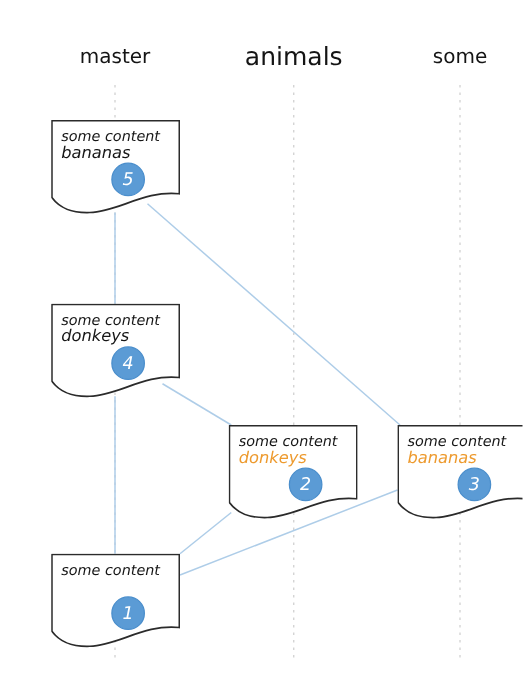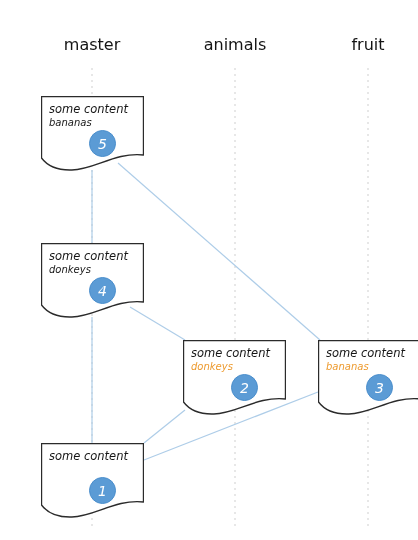--- a/index.html
+++ b/index.html
@@ -62,21 +62,21 @@
     width: 95px;
     z-index: 2;
   }
   .commit .line1 {
     font-size: 11.5px;
     line-height: 14px;
     color: #161616;
     white-space: nowrap;
   }
   .commit .line2 {
-    font-size: 10px;
+    font-size: 13px;
     line-height: 14px;
     white-space: nowrap;
   }
   .commit .line2.plain { color: #161616; }
   .commit .line2.tagged { color: #ED9A2E; }
   .badge {
     position: absolute;
     z-index: 3;
     width: 27px;
     height: 27px;
@@ -106,22 +106,22 @@
       <line x1="72" y1="170" x2="72" y2="243" stroke="#AECDE8" stroke-width="1.2"></line>
       <line x1="98" y1="163" x2="300" y2="340" stroke="#AECDE8" stroke-width="1.2"></line>
       <line x1="110" y1="307" x2="165" y2="340" stroke="#AECDE8" stroke-width="1.2"></line>
       <line x1="72" y1="317" x2="72" y2="443" stroke="#AECDE8" stroke-width="1.2"></line>
       <line x1="165" y1="410" x2="124" y2="443" stroke="#AECDE8" stroke-width="1.2"></line>
       <line x1="298" y1="392" x2="124" y2="460" stroke="#AECDE8" stroke-width="1.2"></line>
     </svg>
 
   <div id="lane-labels">
       <div class="lane-label" style="left: 72px; top: 36px; font-size: 16px; color: rgb(20, 20, 20);">master</div>
-      <div class="lane-label" style="left: 215px; top: 36px; font-size: 16px; color: rgb(20, 20, 20);">animals</div>
-      <div class="lane-label" style="left: 348px; top: 36px; font-size: 16px; color: rgb(20, 20, 20);">fruit</div>
+      <div class="lane-label" style="left: 215px; top: 36px; font-size: 20px; color: rgb(20, 20, 20);">animals</div>
+      <div class="lane-label" style="left: 348px; top: 36px; font-size: 16px; color: rgb(20, 20, 20);">some</div>
     </div>
 
   <div id="commit-layer">
       <div class="commit" style="left: 21px; top: 96px; width: 103px; height: 76px;">
         <svg class="paper" viewBox="0 0 103 76" width="103" height="76">
           <path d="M 0.5 0.5 L 102.5 0.5 L 102.5 59 C 74.16 56 53.56 73.5 30.9 74 C 16.48 74.5 7.210000000000001 71 0.5 62 Z" fill="#ffffff" stroke="#2b2b2b" stroke-width="1.4" stroke-linejoin="round"></path>
         </svg>
         <div class="body">
           <div class="line1" style="color: rgb(22, 22, 22);">some content</div>
           <div class="line2 plain" style="color: rgb(22, 22, 22);">bananas</div>

